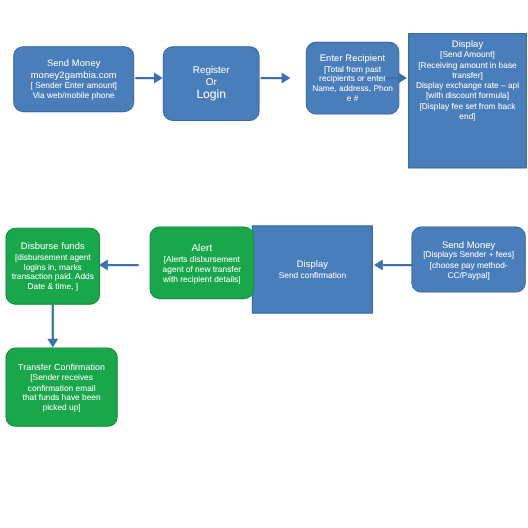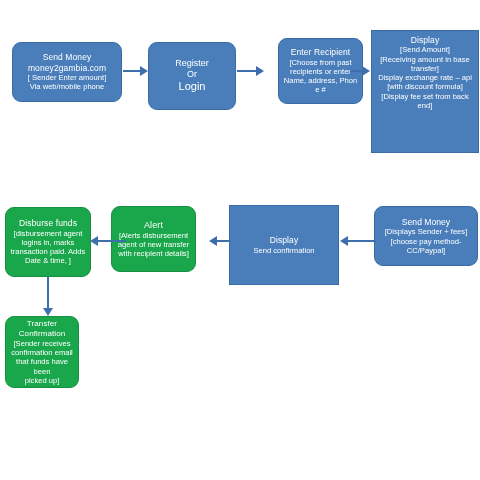--- a/index.html
+++ b/index.html
@@ -111,21 +111,21 @@
     <div class="line" style="font-size:11px;">Login</div>
   </div>
 
   <div class="conn" style="left:237px; top:66px; width:28px; height:10px;">
     <div class="shaft-h" style="top:4px; width:21px;"></div>
     <div class="head right" style="left:19px; top:0px;"></div>
   </div>
 
   <div class="node blue rounded" style="left:278px; top:38px; width:85px; height:66px;">
     <div class="title">Enter Recipient</div>
-    <div class="line">[Choose from past</div>
+    <div class="line">[Total from past</div>
     <div class="line">recipients or enter</div>
     <div class="line">Name, address, Phon</div>
     <div class="line">e #</div>
   </div>
 
   <div class="conn" style="left:350px; top:66px; width:22px; height:10px;">
     <div class="shaft-h" style="top:4px; width:14px;"></div>
     <div class="head right" style="left:12px; top:0px;"></div>
   </div>
 
@@ -155,21 +155,21 @@
   <div class="node blue sharp" style="left:229px; top:205px; width:110px; height:80px;">
     <div class="title">Display</div>
     <div class="line">Send confirmation</div>
   </div>
 
   <div class="conn" style="left:209px; top:236px; width:22px; height:10px;">
     <div class="shaft-h" style="top:4px; left:8px; width:14px;"></div>
     <div class="head left" style="left:0px; top:0px;"></div>
   </div>
 
-  <div class="node green rounded" style="left:111px; top:206px; width:85px; height:66px;">
+  <div class="node green rounded" style="left:136px; top:206px; width:95px; height:66px;">
     <div class="title" style="font-size:9px;">Alert</div>
     <div class="line">[Alerts disbursement</div>
     <div class="line">agent of new transfer</div>
     <div class="line">with recipient details]</div>
   </div>
 
   <div class="conn" style="left:90px; top:236px; width:36px; height:10px;">
     <div class="shaft-h" style="top:4px; left:8px; width:28px;"></div>
     <div class="head left" style="left:0px; top:0px;"></div>
   </div>
@@ -180,21 +180,21 @@
     <div class="line">logins in, marks</div>
     <div class="line">transaction paid. Adds</div>
     <div class="line">Date &amp;  time, ]</div>
   </div>
 
   <div class="conn" style="left:43px; top:277px; width:10px; height:40px;">
     <div class="shaft-v" style="left:4px; height:33px;"></div>
     <div class="head down" style="left:0px; top:31px;"></div>
   </div>
 
-  <div class="node green rounded" style="left:5px; top:316px; width:74px; height:72px;justify-content:flex-end;">
+  <div class="node green rounded" style="left:5px; top:316px; width:102px; height:72px;">
     <div class="title" style="font-size:8px;">Transfer Confirmation</div>
     <div class="line">[Sender receives</div>
     <div class="line">confirmation email</div>
     <div class="line">that funds have been</div>
     <div class="line">picked up]</div>
   </div>
 
 </div>
 
 </body></html>

